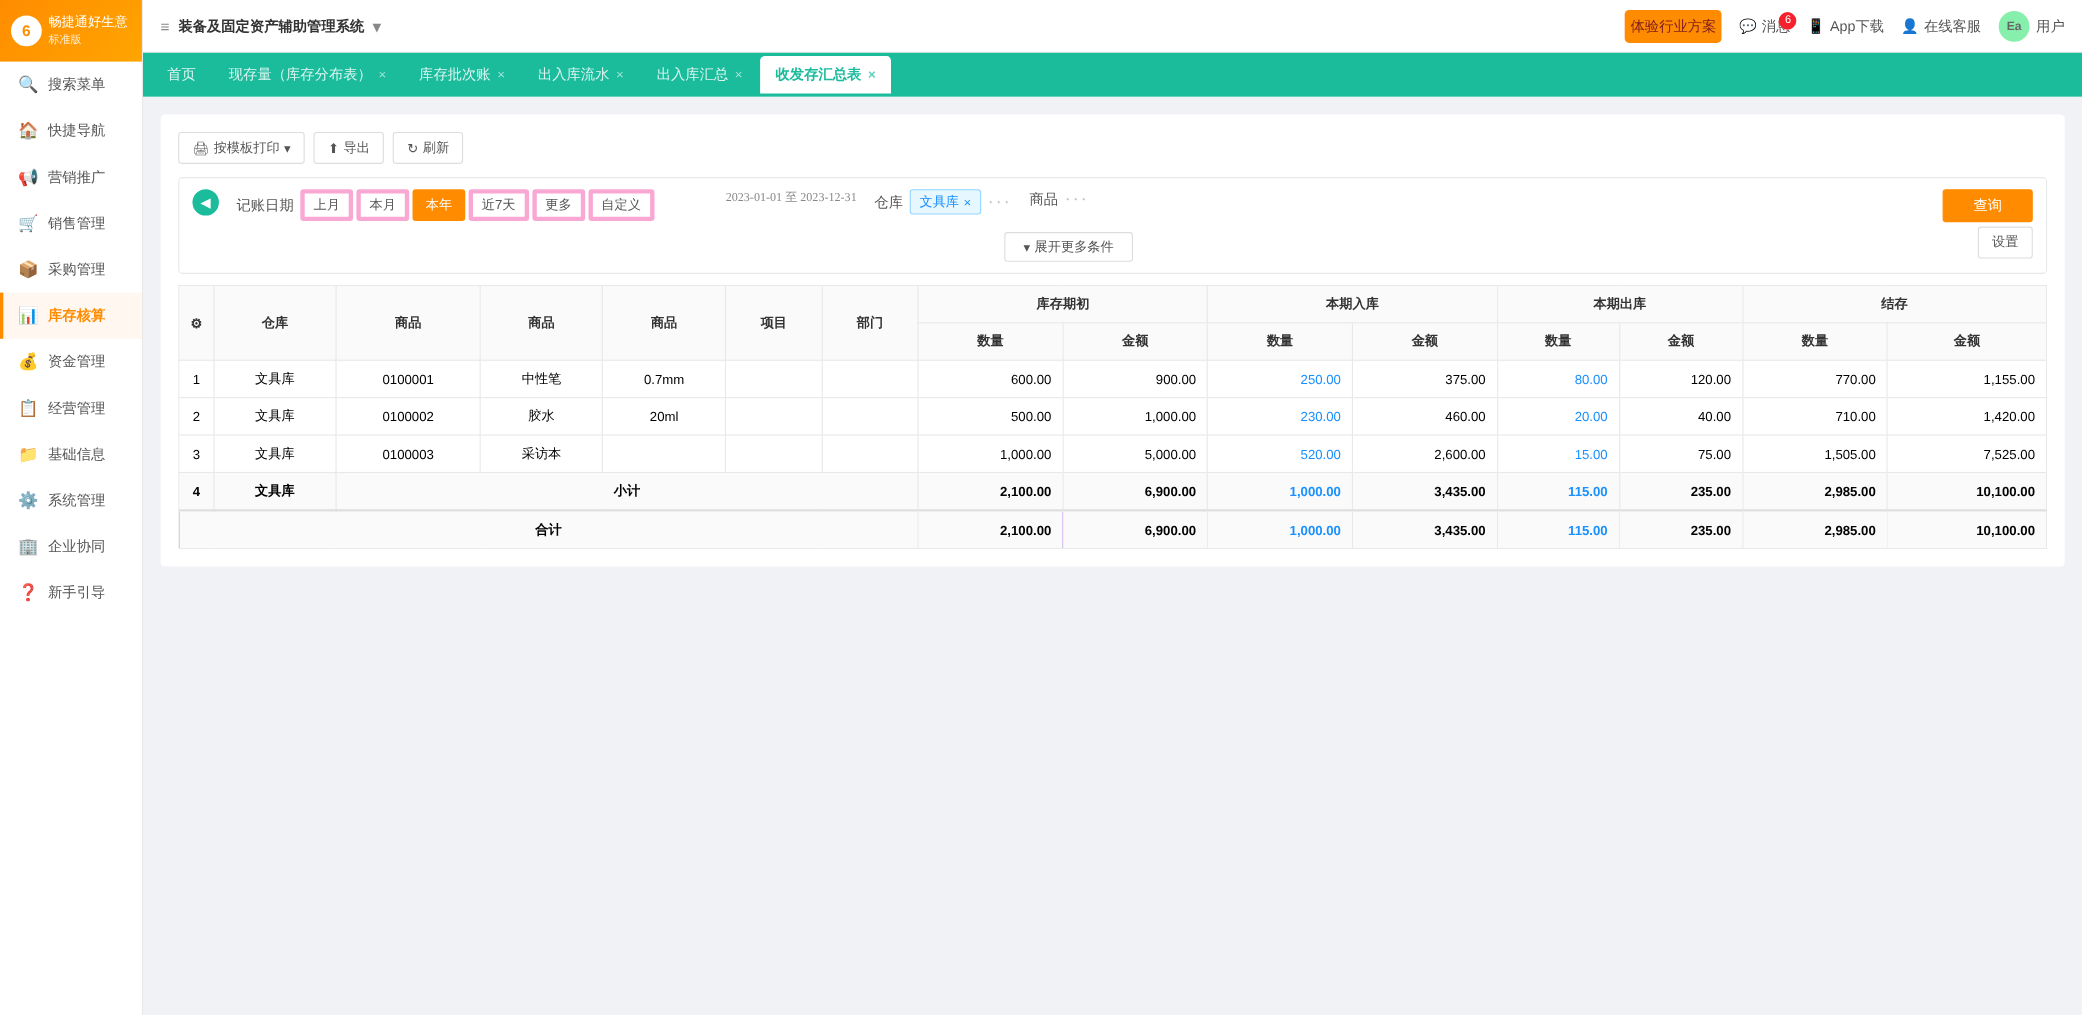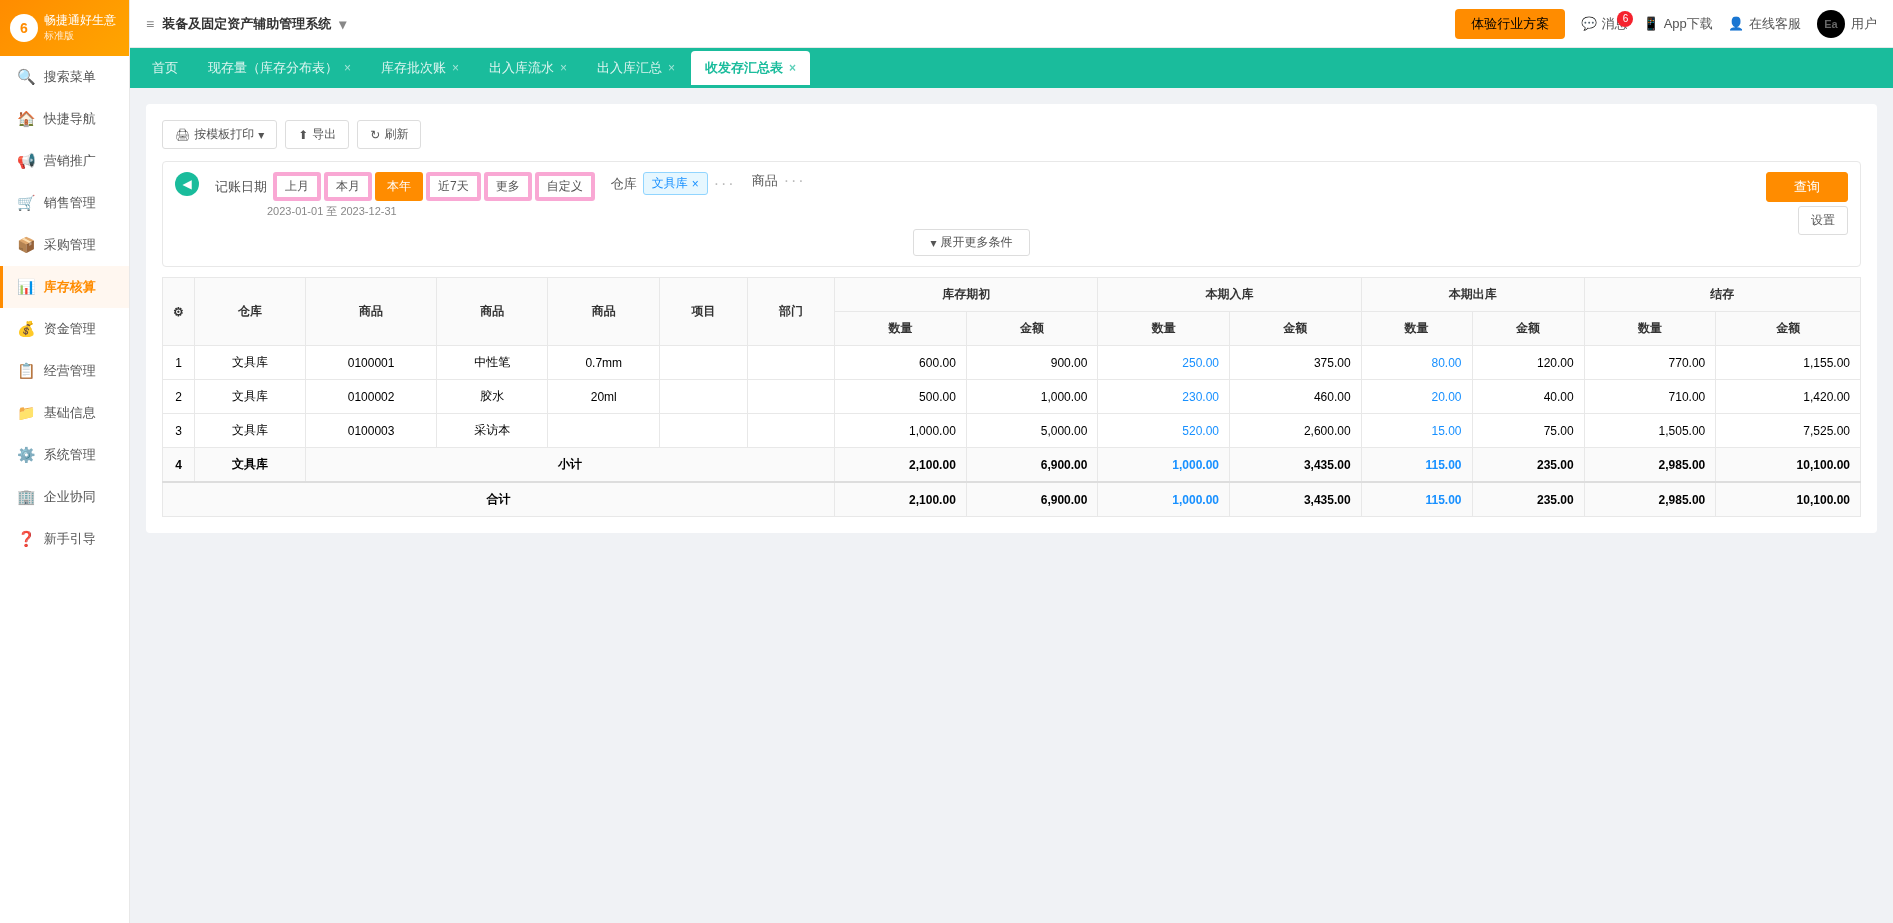--- a/index.html
+++ b/index.html
@@ -51,34 +51,34 @@
       height: 48px;
       display: flex;
       align-items: center;
       padding: 0 16px;
       border-bottom: 1px solid #e8e8e8;
       gap: 16px;
     }
     .topbar-system { display: flex; align-items: center; gap: 8px; color: #333; font-size: 13px; font-weight: bold; flex: 1; }
     .topbar-system .sys-icon { color: #888; font-size: 14px; }
     .topbar-experience-btn {
-      background: #ff8c00; color: #000000; border: none; border-radius: 4px;
-      padding: 6px 16px; cursor: pointer; font-size: 13px;
+      background: #ff8c00; color: #7f1d1d; border: none; border-radius: 4px;
+      padding: 6px 5px; cursor: pointer; font-size: 13px;
     }
     .topbar-actions { display: flex; align-items: center; gap: 16px; color: #555; font-size: 13px; }
     .topbar-badge { position: relative; display: inline-flex; align-items: center; gap: 4px; cursor: pointer; }
     .badge-dot { 
       position: absolute; top: -4px; right: -6px;
       background: #f5222d; color: #fff; border-radius: 8px;
       font-size: 10px; padding: 0 4px; min-width: 16px; height: 16px;
       display: flex; align-items: center; justify-content: center;
     }
     .user-avatar {
       width: 28px; height: 28px; border-radius: 50%;
-      background: #000000; display: flex; align-items: center; justify-content: center;
+      background: #86efac; display: flex; align-items: center; justify-content: center;
       font-size: 11px; color: #666; font-weight: bold;
     }
 
     
     .tabs {
       background: #1abc9c;
       display: flex;
       align-items: center;
       padding: 0 8px;
       min-height: 40px;
@@ -324,33 +324,33 @@
             <span>刷新</span>
           </button>
         </div>
       </div>
 
       <div style="border:1px solid #e8e8e8; border-radius:4px; padding:10px 12px; position:relative; margin-bottom:10px;">
         <div style="display:flex; align-items:flex-start; gap:16px; flex-wrap:wrap;">
 
           <button class="filter-toggle-btn">◀</button>
 
-          <div style="display:flex;flex-direction:column;gap:3px;">
+          <div style="display:flex;flex-direction:row;gap:13px;">
             <div style="display:flex;align-items:center;gap:6px;">
               <span class="filter-label">记账日期</span>
               <div style="display:flex;gap:3px;" id="date-btns-container">
                   <button class="date-btn">上月</button>
                   <button class="date-btn">本月</button>
                   <button class="date-btn active">本年</button>
                   <button class="date-btn">近7天</button>
                   <button class="date-btn">更多</button>
                   <button class="date-btn">自定义</button>
                 </div>
             </div>
-            <div class="date-range" style="padding-left:52px;">2023-01-01 至 2023-12-31</div>
+            <div class="date-range" style="padding-left:52px;font-family:Liberation Serif, serif;">2023-01-01 至 2023-12-31</div>
           </div>
 
           <div style="display:flex;align-items:center;gap:6px;">
             <span class="filter-label">仓库</span>
             <div class="warehouse-tag">
               <span>文具库</span>
               <span class="remove">×</span>
             </div>
             <button class="dots-btn">···</button>
           </div>

